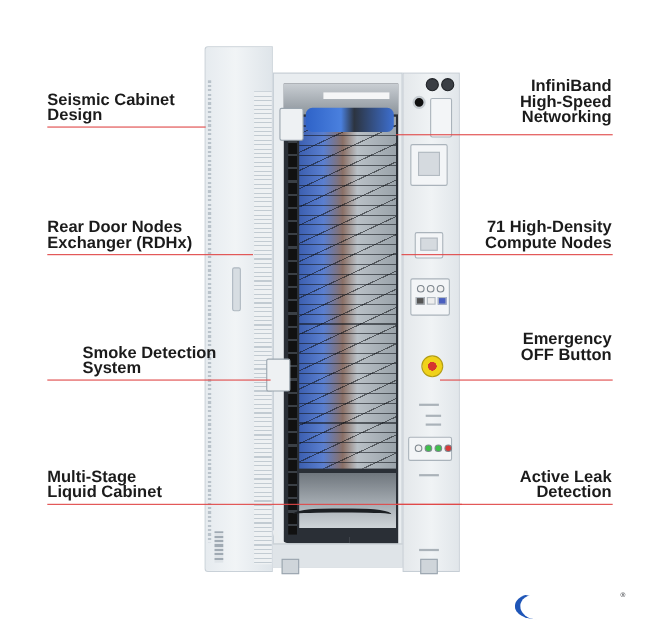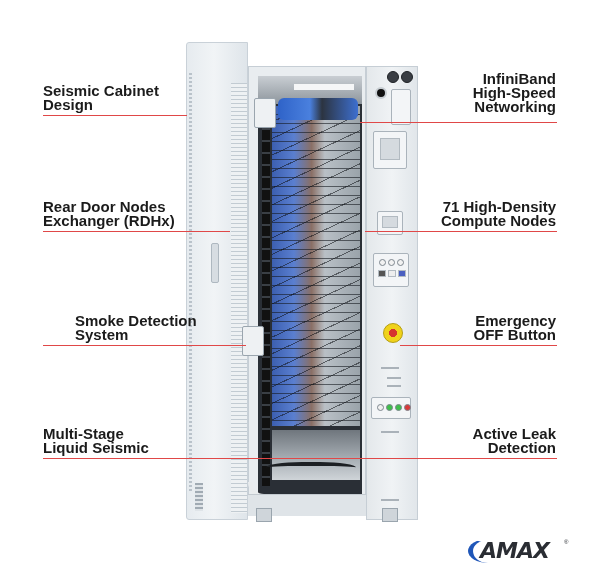--- a/index.html
+++ b/index.html
@@ -214,37 +214,36 @@
 
 <div class="label left" style="top:200px;">Rear Door Nodes
 Exchanger (RDHx)</div>
 <div class="callout-line" style="left:43px; top:231px; width:187px;"></div>
 
 <div class="label left" style="top:314px;margin-left:32px;">Smoke Detection
 System</div>
 <div class="callout-line" style="left:43px; top:345px; width:203px;"></div>
 
 <div class="label left" style="top:427px;">Multi-Stage
-Liquid Seismic</div>
+Liquid Cabinet</div>
 <div class="callout-line" style="left:43px; top:458px; width:377px;"></div>
 
 <div class="label right" style="top:72px;">InfiniBand
 High-Speed
 Networking</div>
 <div class="callout-line" style="left:360px; top:122px; width:197px;"></div>
 
 <div class="label right" style="top:200px;">71 High-Density
 Compute Nodes</div>
 <div class="callout-line" style="left:365px; top:231px; width:192px;"></div>
 
-<div class="label right" style="top:314px;margin-left:35px;">Emergency
+<div class="label right" style="top:302px;margin-left:35px;">Emergency
 OFF Button</div>
 <div class="callout-line" style="left:400px; top:345px; width:157px;"></div>
 
 <div class="label right" style="top:427px;">Active Leak
 Detection</div>
 <div class="callout-line" style="left:360px; top:458px; width:197px;"></div>
 
 <div class="logo">
   <div class="logo-swoosh"></div>
-  <span class="logo-text">AMAX</span>
   <span class="logo-reg">®</span>
 </div>
 
 </body></html>

